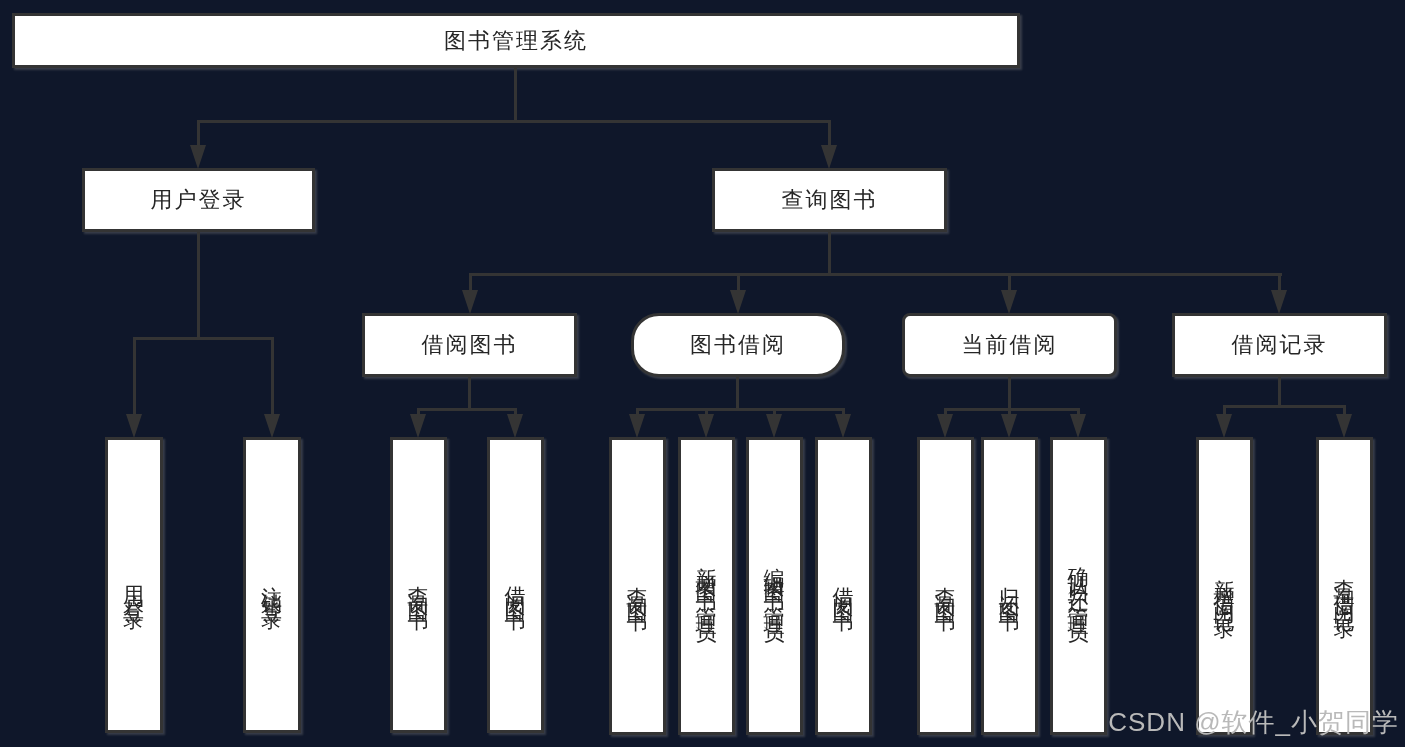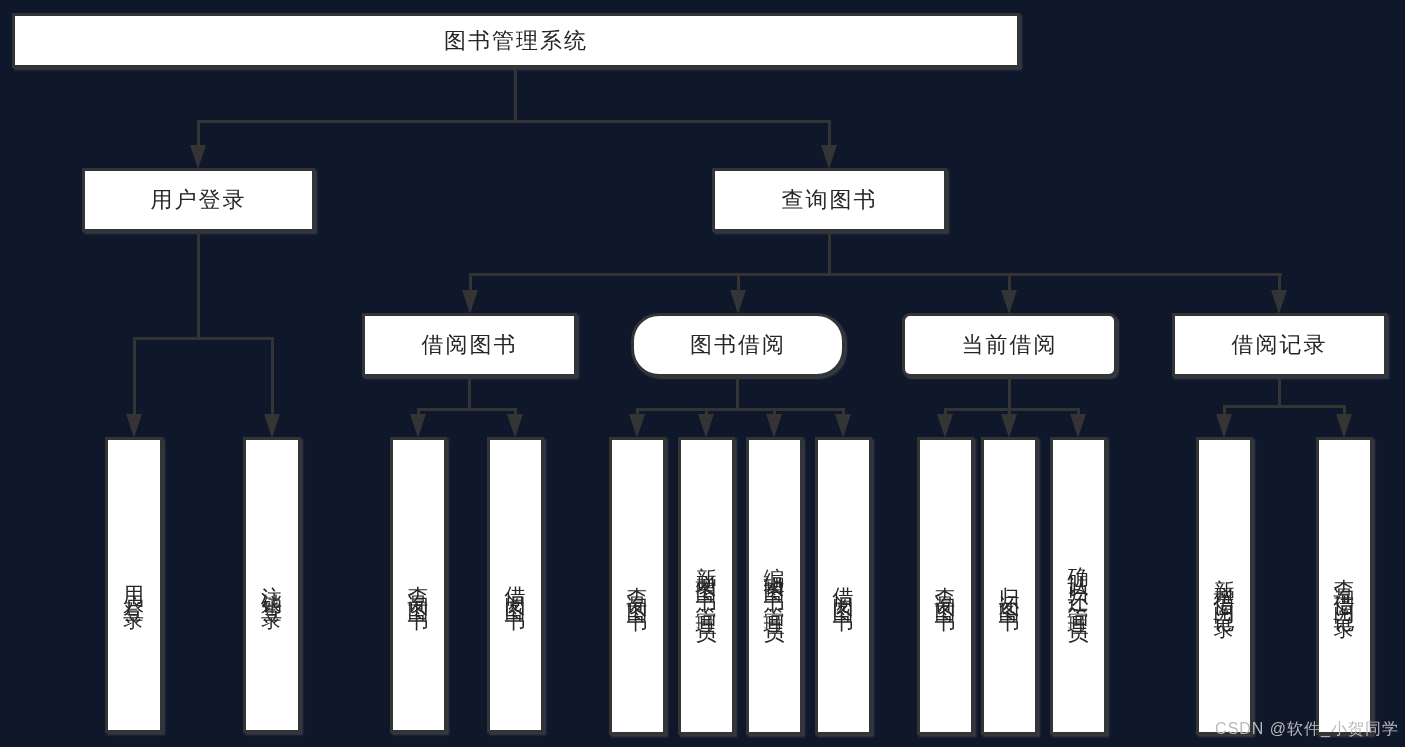--- a/index.html
+++ b/index.html
@@ -41,21 +41,21 @@
     width: 0;
     height: 0;
     border-left: 8px solid transparent;
     border-right: 8px solid transparent;
     border-top: 24px solid #343434;
   }
   .watermark {
     position: absolute;
     right: 6px;
     bottom: 7px;
-    font-size: 16px;
+    font-size: 26px;
     color: #b9b9b9;
     letter-spacing: 1px;
     white-space: nowrap;
   }
 </style>
 </head>
 <body>
 
 <div class="stage">
 

